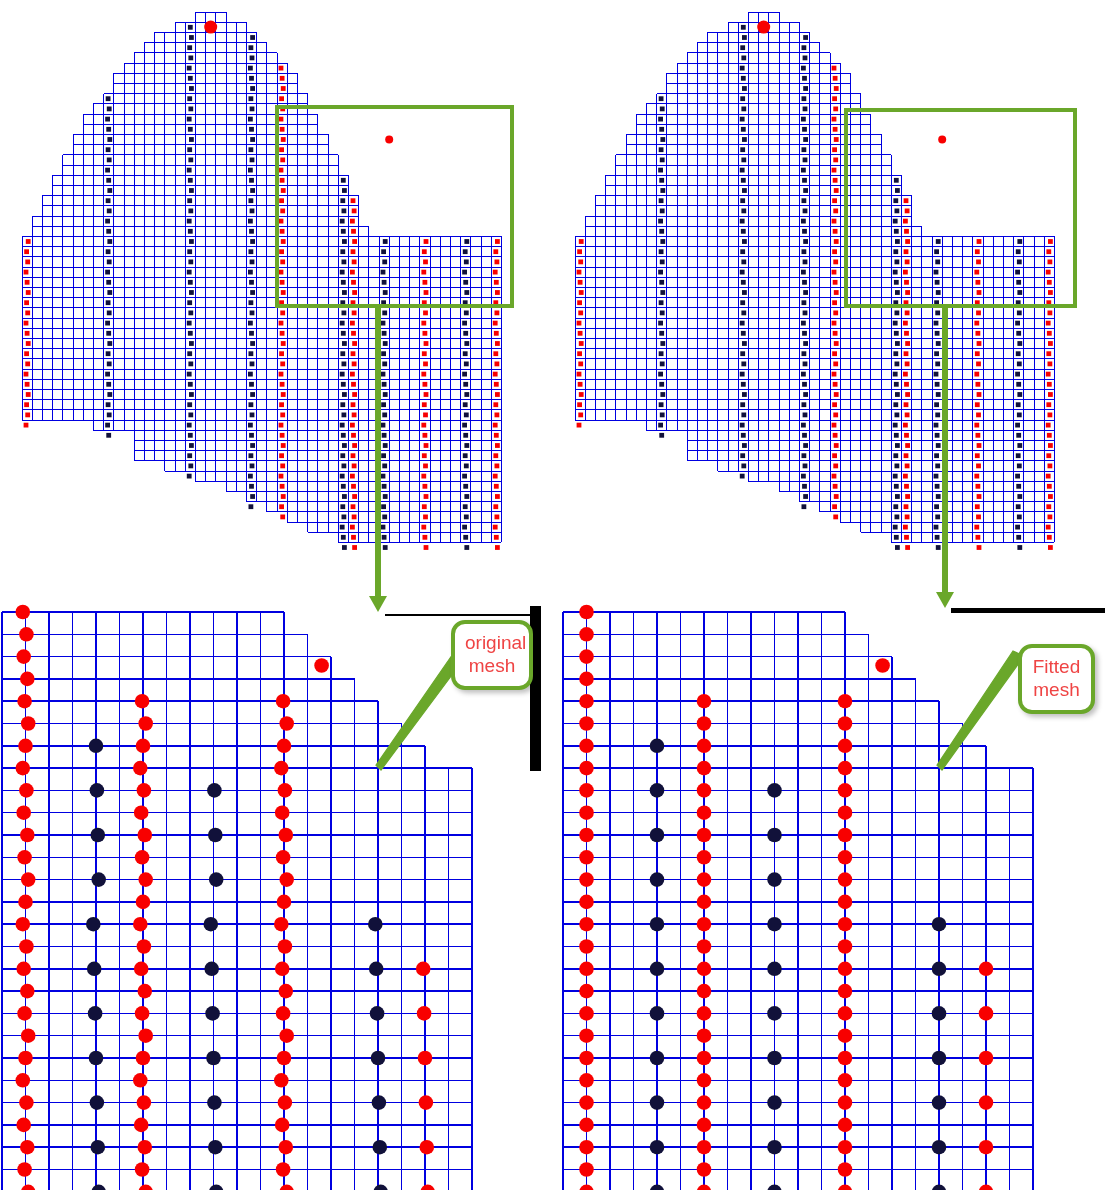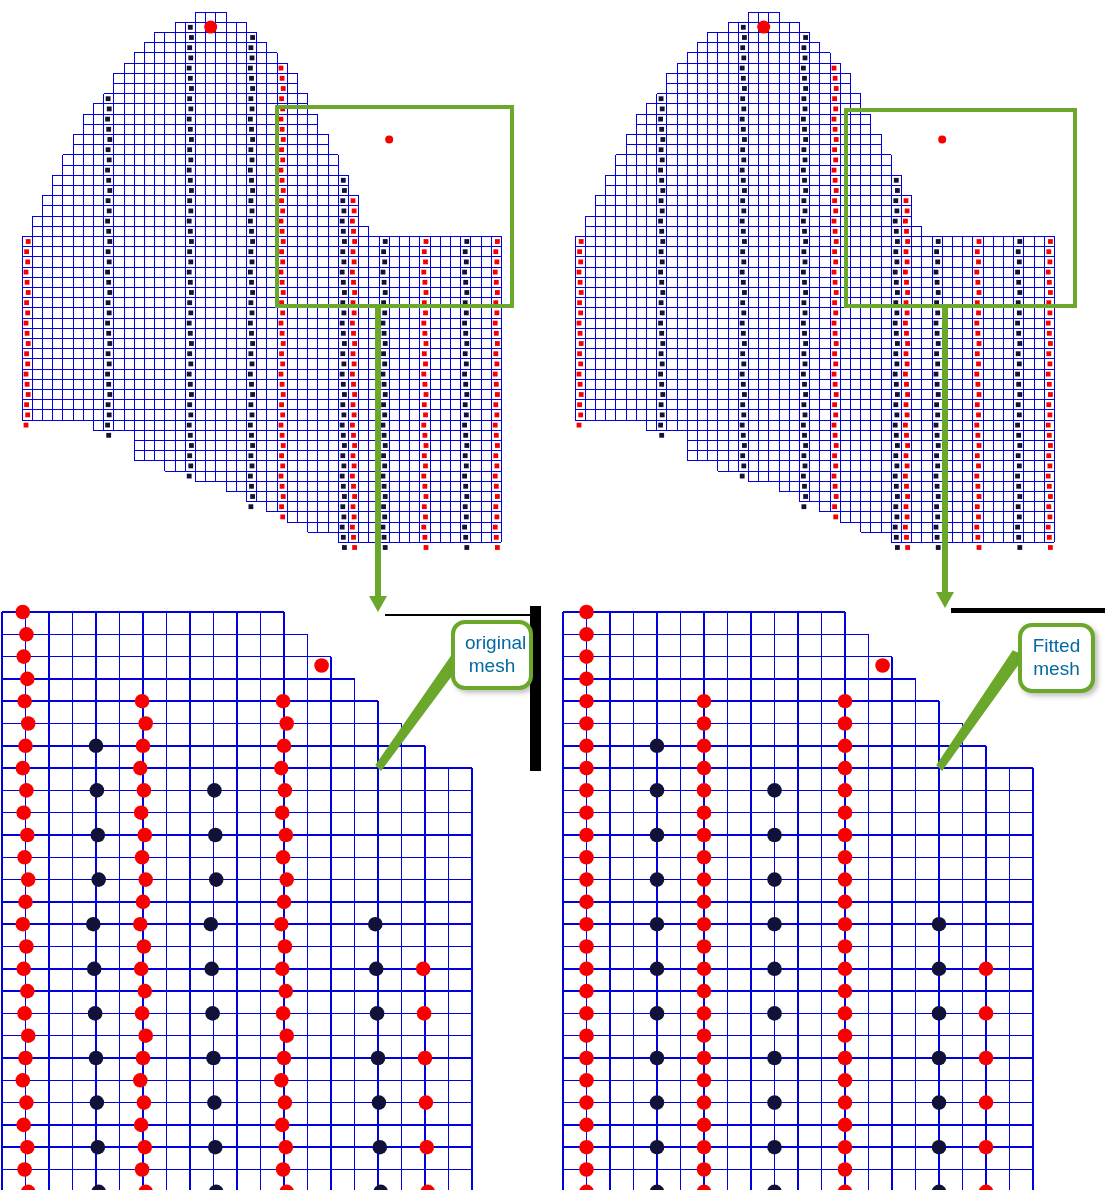--- a/index.html
+++ b/index.html
@@ -16,30 +16,30 @@
   #mesh-bl{left:0;top:596px;width:553px;height:594px;}
   #mesh-br{left:553px;top:596px;width:552px;height:594px;}
   svg{display:block;overflow:visible;}
 
   
   .callout{
     position:absolute;
     border:4px solid #6aa72a;
     border-radius:14px;
     background:#ffffff;
-    color:#0369a1;
+    color:#ef4444;
     font-size:19px;
     line-height:23px;
     text-align:center;
     padding:7px 10px 9px 10px;
     box-shadow:3px 3px 5px rgba(0,0,0,0.25);
     box-sizing:border-box;
   }
   #callout-original{left:451px;top:620px;width:82px;}
-  #callout-fitted{left:1018px;top:623px;width:77px;}
+  #callout-fitted{left:1018px;top:644px;width:77px;}
 
   .blackbar{position:absolute;background:#000000;}
   #blackbar-vertical{left:530px;top:606px;width:11px;height:165px;}
   #blackline-left{left:385px;top:614px;width:155px;height:2px;background:#000;}
   #blackline-right{left:951px;top:608px;width:154px;height:5px;background:#000;}
 </style>
 </head>
 <body>
 
 <div class="panel" id="mesh-tl">

